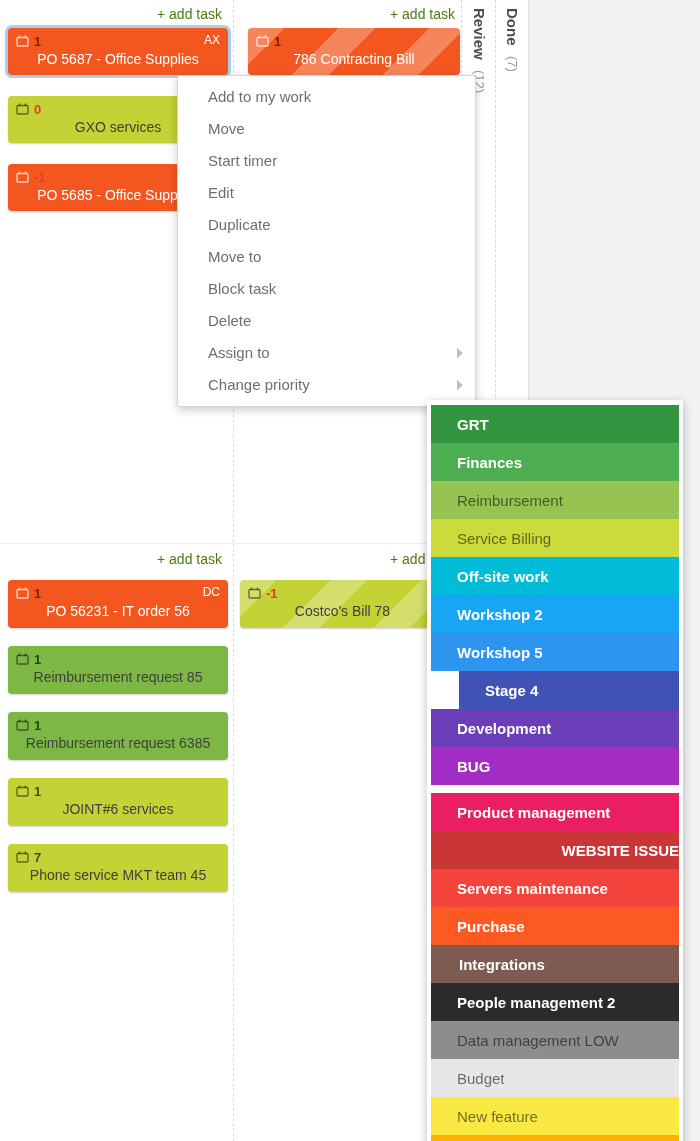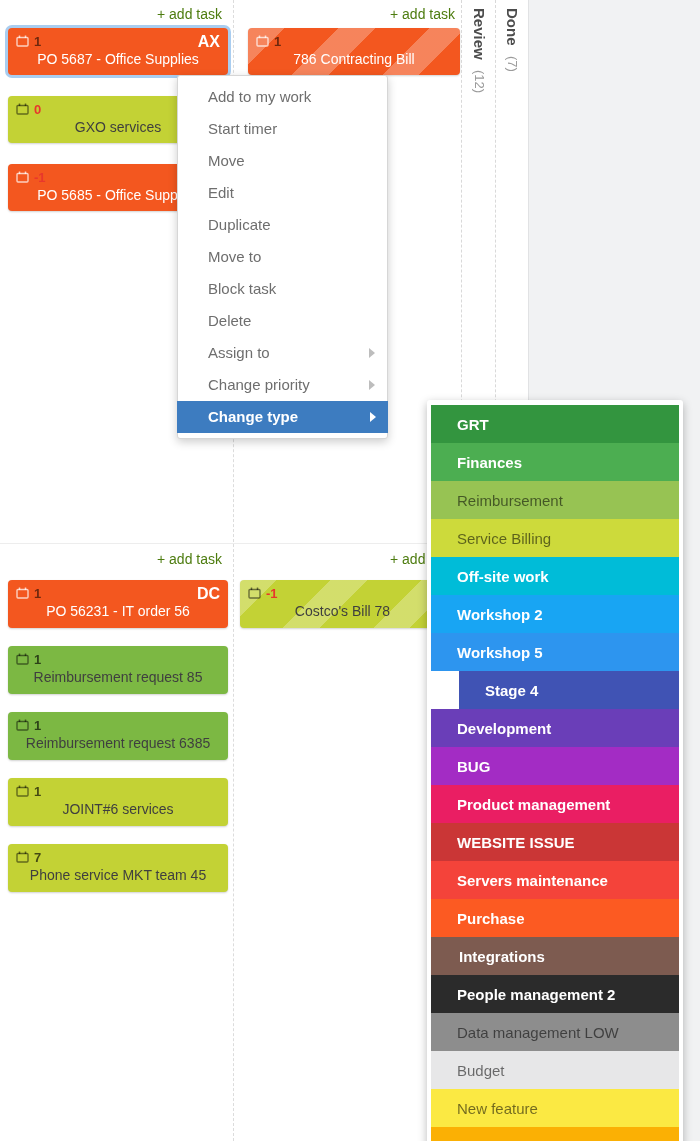--- a/index.html
+++ b/index.html
@@ -36,32 +36,32 @@
   .cal-icon{display:inline-flex;line-height:0;}
   .meta{font-size:13px;font-weight:bold;}
   .card.orange .cal-icon{color:rgba(255,255,255,0.72);}
   .card.green .cal-icon,.card.lime .cal-icon{color:rgba(0,0,0,0.5);}
   .card.orange .meta{color:rgba(0,0,0,0.55);}
   .card.green .meta,.card.lime .meta{color:rgba(0,0,0,0.65);}
   .card .meta.red{color:var(--meta-red) !important;}
   .card .title{text-align:center;font-size:14px;margin-top:3px;white-space:nowrap;overflow:hidden;}
   .card.orange .title{color:#fff;}
   .card.green .title,.card.lime .title{color:#3f3f3f;}
-  .badge{position:absolute;top:5px;right:8px;color:#fff;font-weight:bold;font-size:16px;}
+  .badge{position:absolute;top:5px;right:8px;color:#fff;font-weight:normal;font-size:12px;}
 
   
   .collapsed{position:absolute;top:0;bottom:0;border-left:1px dashed #d9d9d9;
              display:flex;justify-content:center;cursor:pointer;}
   #colReview{left:461px;width:34px;}
   #colDone{left:495px;width:33px;}
   .vtext{writing-mode:vertical-rl;padding-top:8px;font-size:15px;font-weight:bold;color:#4d4d4d;}
   .ccount{padding-top:10px;color:#9b9b9b;font-weight:normal;font-size:13px;}
 
   
-  #ctxmenu{position:absolute;left:177px;top:75px;width:211px;background:#fff;
+  #ctxmenu{position:absolute;left:177px;top:75px;width:299px;background:#fff;
            border:1px solid #d6d6d6;border-radius:3px;box-shadow:0 3px 10px rgba(0,0,0,0.2);
            padding:5px 0;z-index:10;box-sizing:border-box;}
   .menu-item{height:32px;line-height:32px;padding-left:30px;position:relative;
              color:#6e6e6e;font-size:15px;cursor:pointer;}
   .menu-item .arrow{position:absolute;right:12px;top:50%;transform:translateY(-50%);
              width:0;height:0;border-top:5px solid transparent;border-bottom:5px solid transparent;
              border-left:6px solid #bdbdbd;}
   .menu-item.active{background:var(--menu-active-bg);color:#fff;font-weight:bold;
              margin-left:-1px;margin-right:-1px;padding-left:31px;}
   .menu-item.active .arrow{border-left-color:#fff;}
@@ -225,30 +225,29 @@
             </svg>
           </span>
           <span class="meta red">-1</span>
         </div>
         <div class="title">Costco's Bill 78</div>
       </div>
     </div>
 
   <div id="ctxmenu">
       <div class="menu-item"><span>Add to my work</span></div>
+      <div class="menu-item"><span>Move</span></div>
       <div class="menu-item"><span>Start timer</span></div>
-      <div class="menu-item"><span>Move</span></div>
       <div class="menu-item"><span>Edit</span></div>
       <div class="menu-item"><span>Duplicate</span></div>
       <div class="menu-item"><span>Move to</span></div>
       <div class="menu-item"><span>Block task</span></div>
       <div class="menu-item"><span>Delete</span></div>
       <div class="menu-item"><span>Assign to</span><span class="arrow"></span></div>
       <div class="menu-item"><span>Change priority</span><span class="arrow"></span></div>
-      <div class="menu-item active"><span>Change type</span><span class="arrow"></span></div>
     </div>
   <div id="typemenu">
       <div class="type-row light" style="background-color: rgb(51, 149, 63);">
         <span>GRT</span>
       </div>
       <div class="type-row light" style="background-color: rgb(76, 174, 81);">
         <span>Finances</span>
       </div>
       <div class="type-row dark" style="background-color: rgb(151, 195, 83);">
         <span>Reimbursement</span>
@@ -267,24 +266,24 @@
       </div>
       <div class="type-row light" style="background-color: rgb(64, 83, 180); margin-left: 28px;">
         <span>Stage 4</span>
       </div>
       <div class="type-row light" style="background-color: rgb(106, 62, 184);">
         <span>Development</span>
       </div>
       <div class="type-row light" style="background-color: rgb(163, 44, 196);">
         <span>BUG</span>
       </div>
-      <div class="type-row light" style="background-color: rgb(234, 30, 99);">
+      <div class="type-row light" style="background-color: rgb(234, 30, 99); margin-top: 8px;">
         <span>Product management</span>
       </div>
-      <div class="type-row light" style="background-color: rgb(202, 54, 54);">
+      <div class="type-row light" style="background-color: rgb(202, 54, 54); justify-content: flex-end;">
         <span>WEBSITE ISSUE</span>
       </div>
       <div class="type-row light" style="background-color: rgb(244, 67, 58);">
         <span>Servers maintenance</span>
       </div>
       <div class="type-row light" style="background-color: rgb(252, 90, 34);">
         <span>Purchase</span>
       </div>
       <div class="type-row light" style="background-color: rgb(125, 91, 80); padding-left: 28px;">
         <span>Integrations</span>

